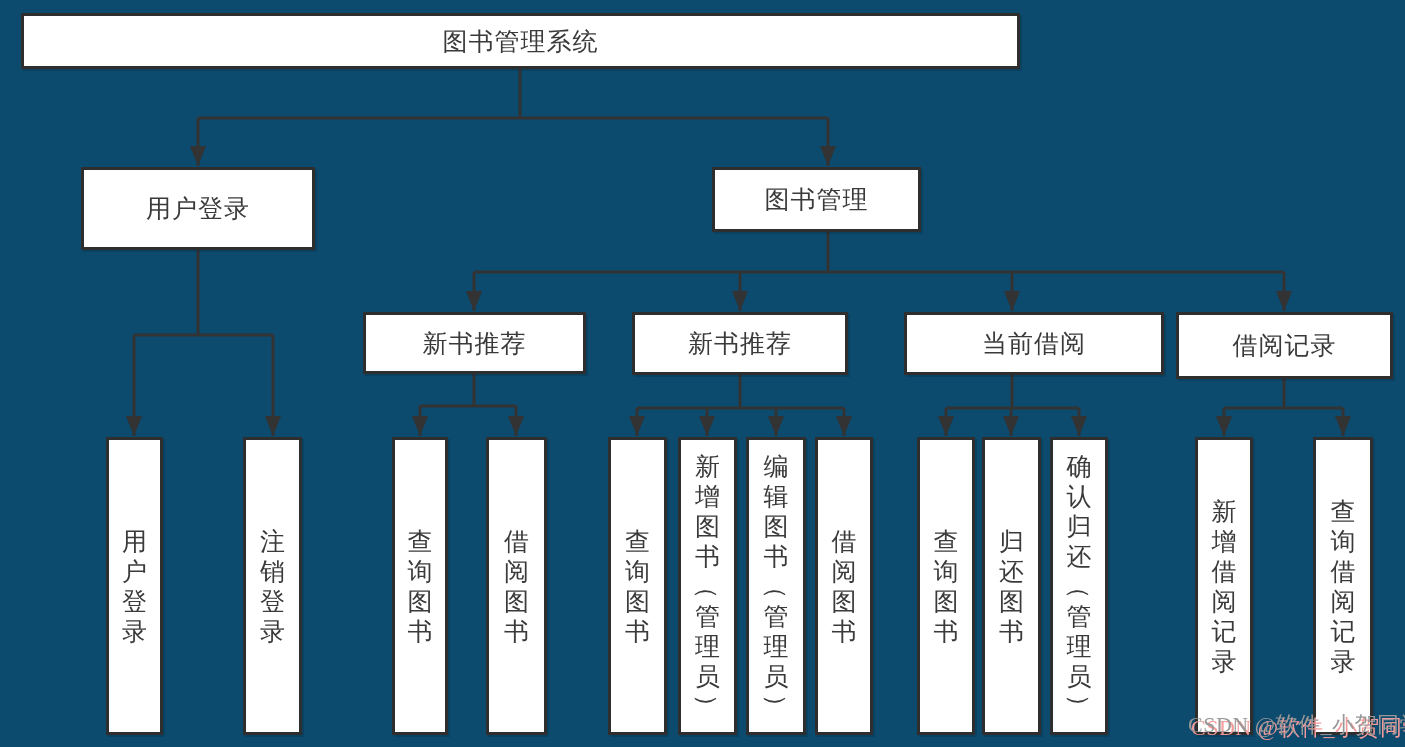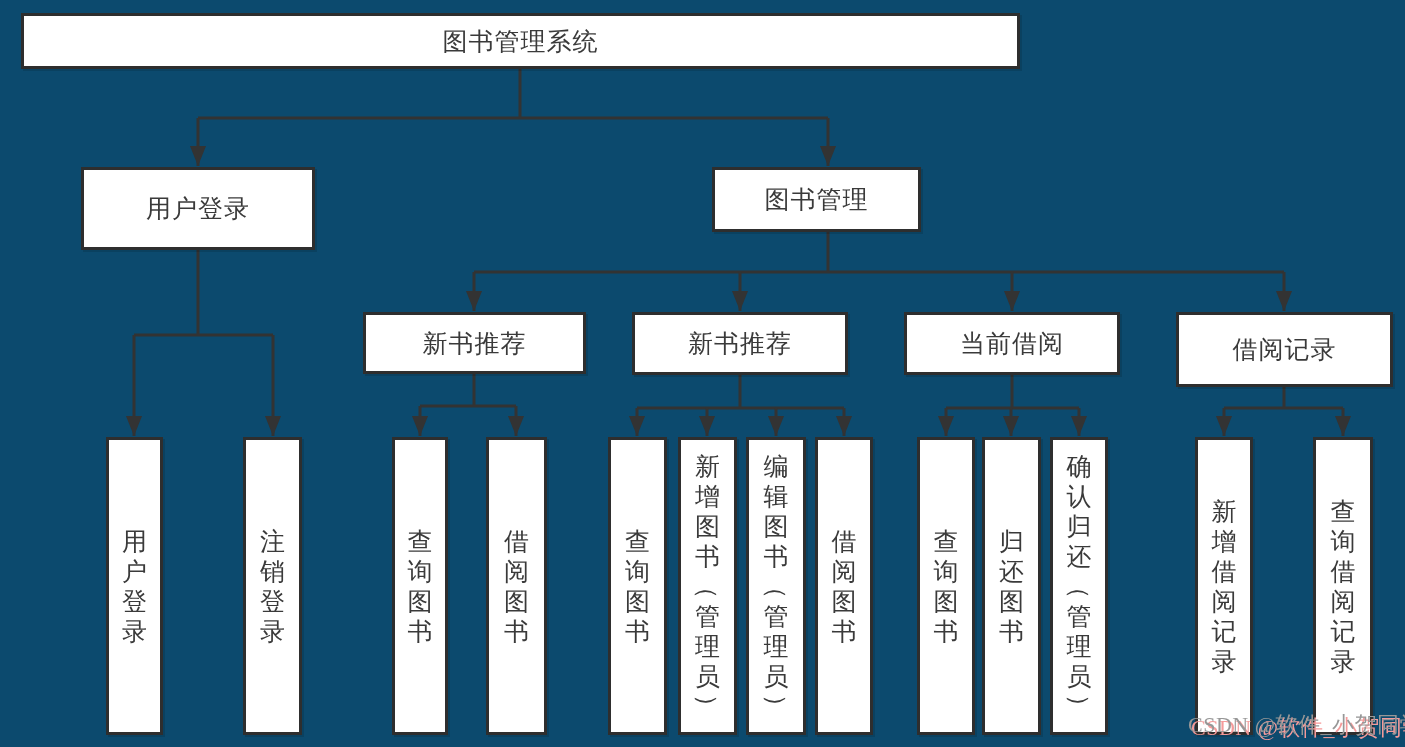--- a/index.html
+++ b/index.html
@@ -83,22 +83,22 @@
     </g>
   </svg>
 
   <div class="node hbox" style="left:21px;top:13px;width:999px;height:56px;">图书管理系统</div>
 
   <div class="node hbox" style="left:81px;top:167px;width:234px;height:83px;">用户登录</div>
   <div class="node hbox" style="left:712px;top:167px;width:209px;height:65px;">图书管理</div>
 
   <div class="node hbox" style="left:363px;top:312px;width:223px;height:62px;">新书推荐</div>
   <div class="node hbox" style="left:632px;top:312px;width:216px;height:63px;">新书推荐</div>
-  <div class="node hbox" style="left:904px;top:312px;width:216px;height:63px;">当前借阅</div>
-  <div class="node hbox" style="left:1176px;top:312px;width:217px;height:75px;">借阅记录</div>
+  <div class="node hbox" style="left:904px;top:312px;width:260px;height:63px;">当前借阅</div>
+  <div class="node hbox" style="left:1176px;top:312px;width:217px;height:67px;">借阅记录</div>
 
   <div class="node vbox" style="left:106px;top:437px;width:57px;height:298px;">
       <span>用</span>
       <span>户</span>
       <span>登</span>
       <span>录</span>
     </div>
   <div class="node vbox" style="left:243px;top:437px;width:59px;height:298px;">
       <span>注</span>
       <span>销</span>

